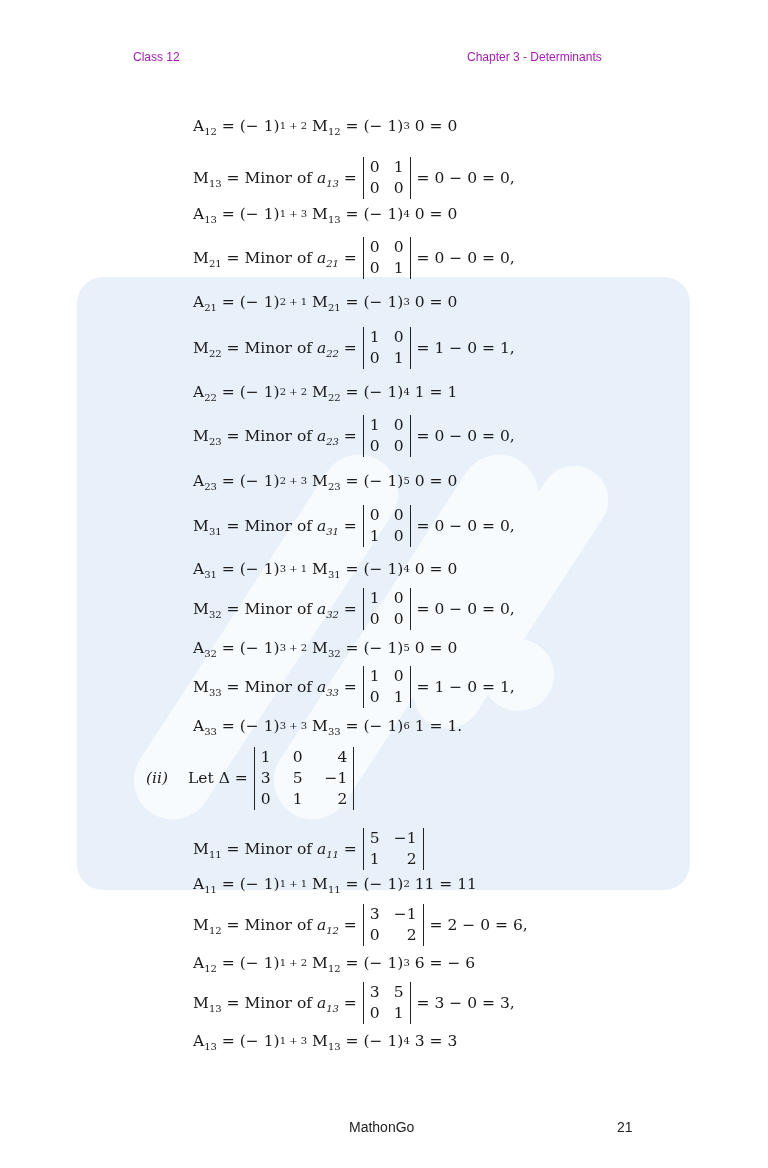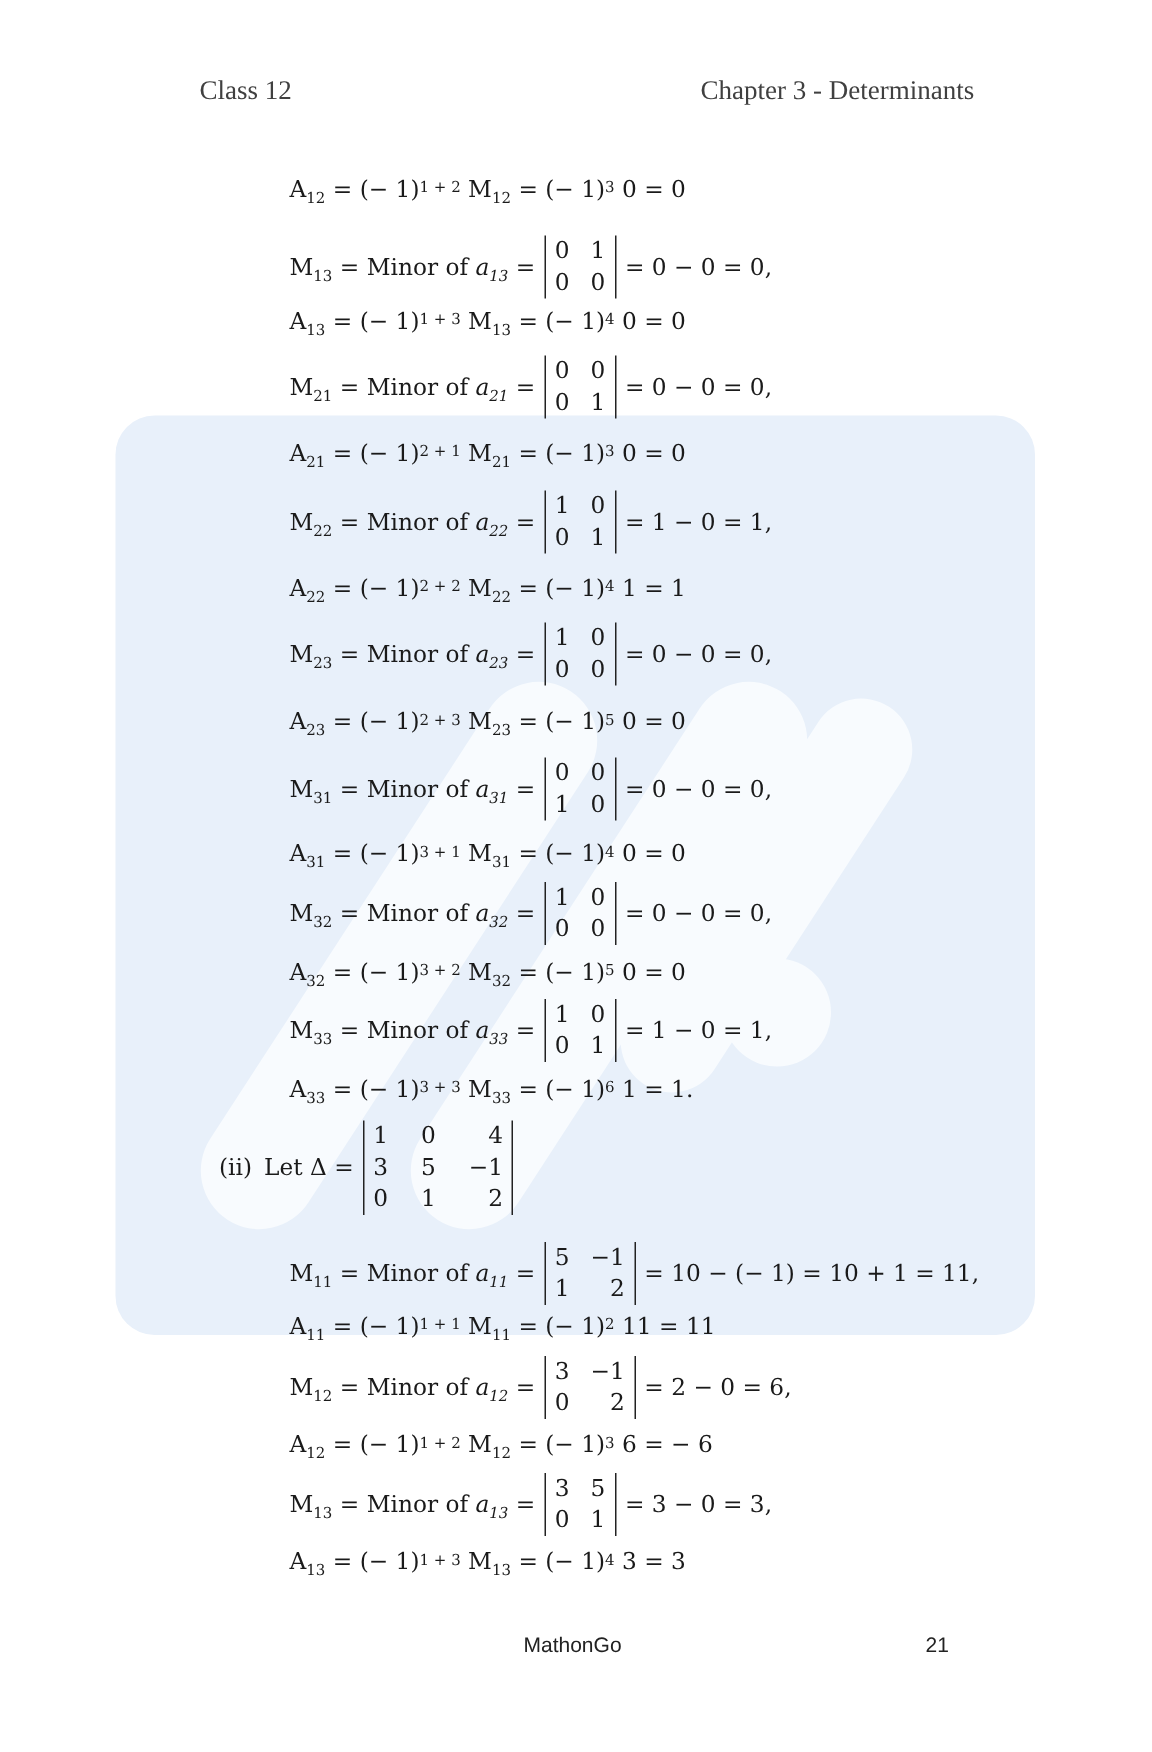--- a/index.html
+++ b/index.html
@@ -1,41 +1,41 @@
 <!DOCTYPE html>
 <html><head>
 <meta charset="utf-8">
 <style>
   html, body { margin: 0; padding: 0; }
   body {
     width: 768px; height: 1168px; background: #ffffff; position: relative; overflow: hidden;
     font-family: "DejaVu Serif", "Liberation Serif", serif; color: #1a1a1a;
   }
-  .hdr { position: absolute; top: 50px; font-family: Liberation Serif, serif; font-size: 18px; color: #404040; }
+  .hdr { position: absolute; top: 50px; font-family: Liberation Sans, sans-serif; font-size: 12px; color: #a21caf; }
   .hdr.left { left: 133px; }
   .hdr.right { left: 467px; }
-  .ftr { position: absolute; top: 1088px; font-family: "Liberation Sans", sans-serif; font-size: 14px; color: #222; }
+  .ftr { position: absolute; top: 1119px; font-family: "Liberation Sans", sans-serif; font-size: 14px; color: #222; }
   .ftr.left { left: 349px; }
   .ftr.right { left: 617px; }
 
   .watermark { position: absolute; left: 77px; top: 277px; width: 613px; height: 613px; border-radius: 26px; background: #e8f0fa; overflow: hidden; z-index: 0; }
   .wm-stroke { position: absolute; background: #f8fbfe; border-radius: 40px; transform: rotate(33deg); transform-origin: center; }
   .wm-dot { position: absolute; width: 72px; height: 72px; border-radius: 50%; background: #f8fbfe; }
 
   .eq { position: absolute; left: 193px; font-size: 15.5px; white-space: nowrap; z-index: 1; display: flex; align-items: center; height: 24px; }
   .eq sub { font-size: 10px; vertical-align: -4px; line-height: 0; margin-top: 32px; }
   .eq sup { font-size: 10px; vertical-align: 6px; line-height: 0; }
   .eq .it { font-style: italic; }
   .det { display: inline-grid; border-left: 1.3px solid #222; border-right: 1.3px solid #222; padding: 0 6px; margin: 0 6px; line-height: 21px; column-gap: 14px; }
   .det.c2 { grid-template-columns: auto auto; }
   .det.c3 { grid-template-columns: auto auto auto; column-gap: 22px; }
   .det span { text-align: right; }
   .eq.tall { height: 46px; }
   .eq.tall3 { height: 68px; }
-  .label-ii { margin-right: 8px; }
+  .label-ii { font-style: italic; margin-right: 20px; }
 </style>
 </head>
 <body>
 
 <div class="hdr left">Class 12</div>
 <div class="hdr right">Chapter 3 - Determinants</div>
 
 <div class="watermark">
   <div class="wm-stroke" style="left:150px; top:150px; width:78px; height:420px;"></div>
   <div class="wm-stroke" style="left:290px; top:150px; width:78px; height:420px;"></div>
@@ -107,21 +107,21 @@
         <span>0</span>
         <span>1</span>
         <span>2</span>
       </span>
     </div>
     <div class="eq tall" style="top: 826px;"><span>M<sub>11</sub></span>&nbsp;=&nbsp;Minor of&nbsp;<span class="it">a<sub>11</sub></span>&nbsp;=<span class="det c2">
         <span>5</span>
         <span>−1</span>
         <span>1</span>
         <span>2</span>
-      </span><span>= 10 − (− 1)  = 10 + 1 = 11,</span></div>
+      </span></div>
     <div class="eq" style="top: 872px;"><span>A<sub>11</sub></span>&nbsp;=&nbsp;(− 1)<sup>1 + 1</sup>&nbsp;<span>M<sub>11</sub></span>&nbsp;=&nbsp;(− 1)<sup>2</sup>&nbsp;11&nbsp;=&nbsp;11</div>
     <div class="eq tall" style="top: 902px;"><span>M<sub>12</sub></span>&nbsp;=&nbsp;Minor of&nbsp;<span class="it">a<sub>12</sub></span>&nbsp;=<span class="det c2">
         <span>3</span>
         <span>−1</span>
         <span>0</span>
         <span>2</span>
       </span><span>= 2 − 0 = 6,</span></div>
     <div class="eq" style="top: 951px;"><span>A<sub>12</sub></span>&nbsp;=&nbsp;(− 1)<sup>1 + 2</sup>&nbsp;<span>M<sub>12</sub></span>&nbsp;=&nbsp;(− 1)<sup>3</sup>&nbsp;6&nbsp;=&nbsp;− 6</div>
     <div class="eq tall" style="top: 980px;"><span>M<sub>13</sub></span>&nbsp;=&nbsp;Minor of&nbsp;<span class="it">a<sub>13</sub></span>&nbsp;=<span class="det c2">
         <span>3</span>

